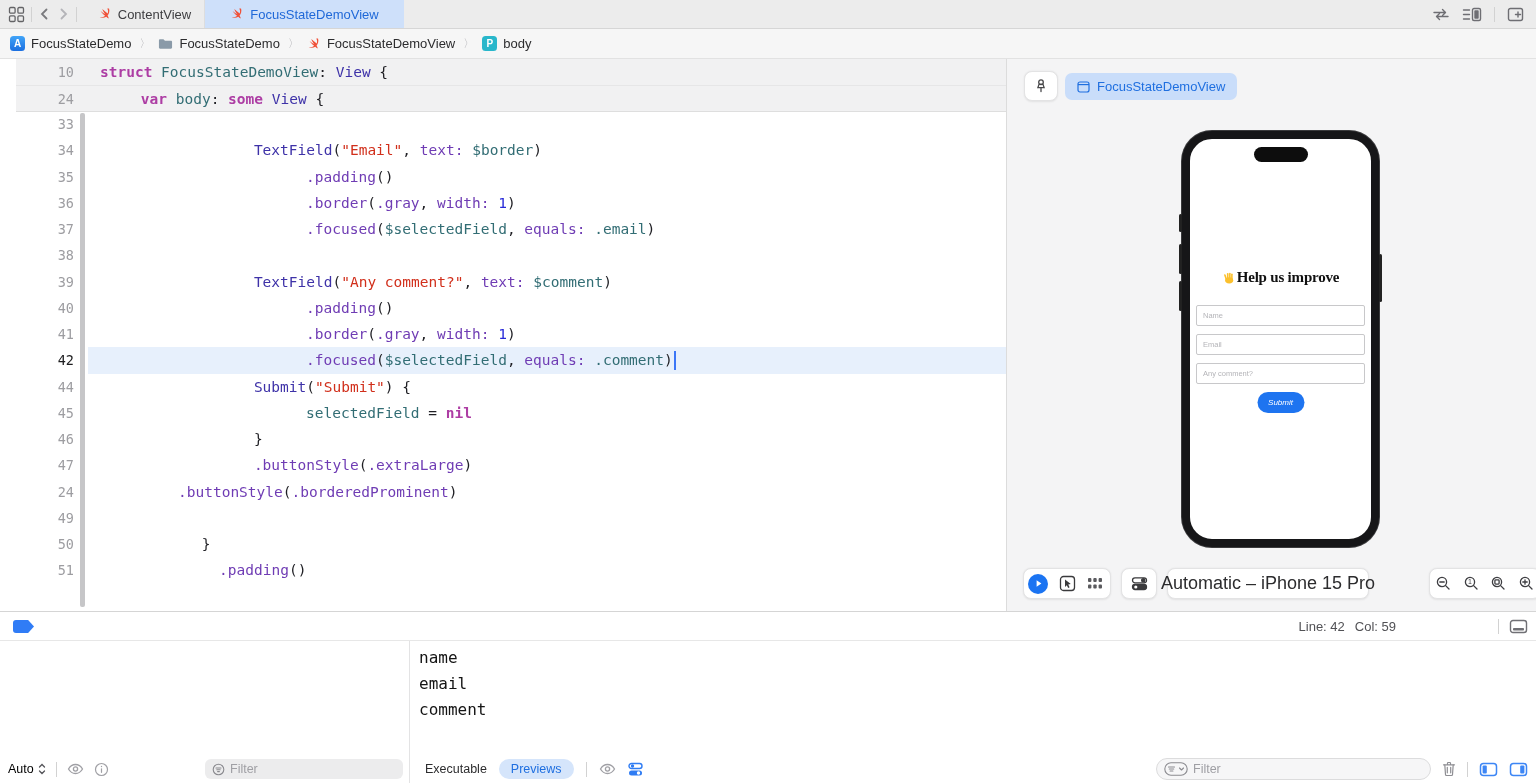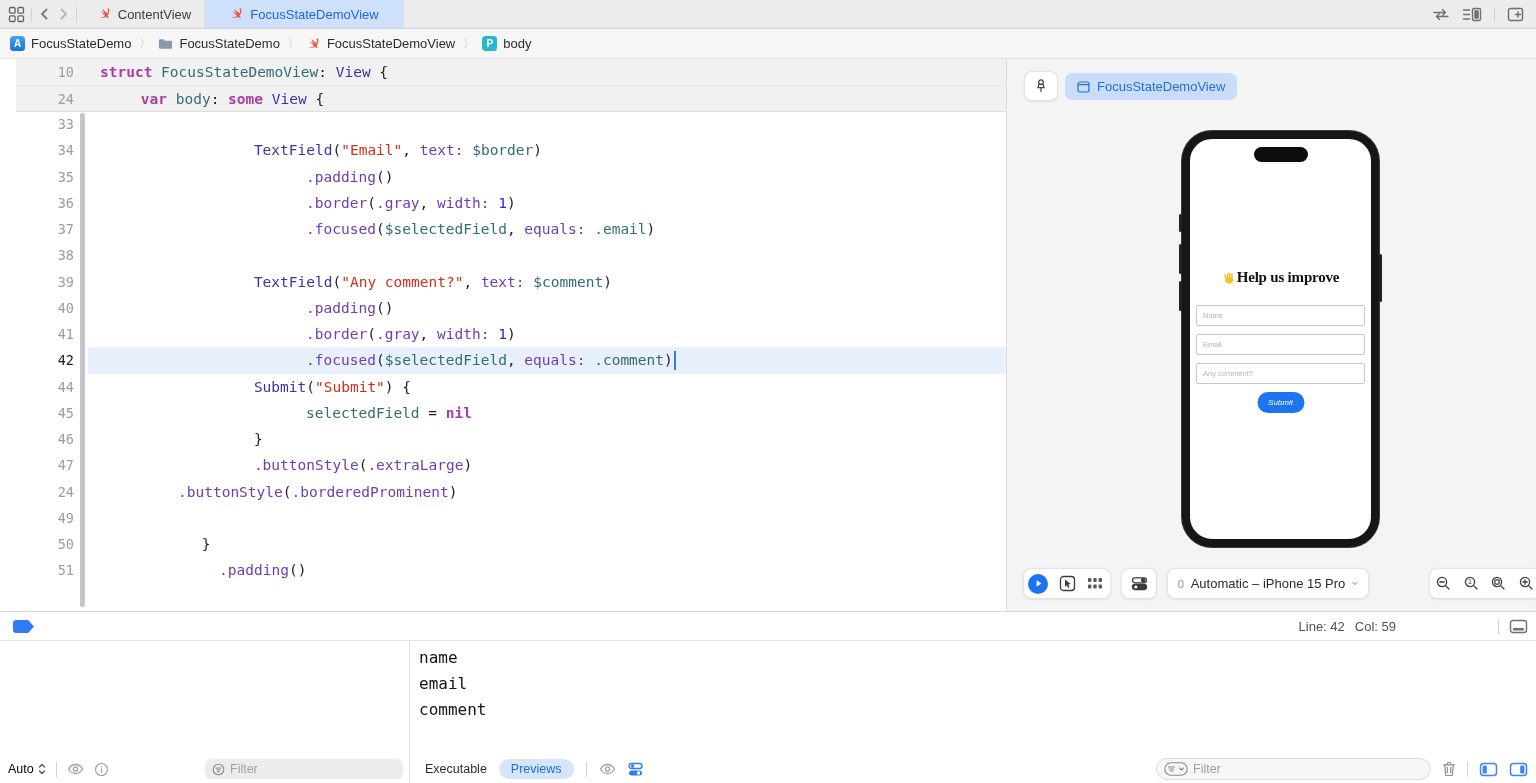--- a/index.html
+++ b/index.html
@@ -82,21 +82,21 @@
   #submit-btn { position:absolute; top:253px; left:50%; transform:translateX(-50%);
     width:47px; height:21px; background:#1e74f0; color:#fff; font-size:8px;
     border:none; border-radius:10.5px;font-style:italic; }
 
   
   .pv-group { position:absolute; top:509px; height:31px; }
   #grp-run   { left:16px;  width:88px;  display:flex; gap:0; }
   #grp-run > * , #grp-dev > * { flex:1; display:flex; align-items:center; justify-content:center; }
   #grp-dev   { left:114px; width:36px; display:flex; }
   #grp-sel   { left:160px; width:202px; display:flex; align-items:center; gap:7px;
-    padding:8px 10px; font-size:13px; color:#2c2c2e; }
+    padding:8px 10px; font-size:18px; color:#2c2c2e; }
   #grp-sel .lbl { flex:1; white-space:nowrap; }
   #grp-zoom  { left:422px; width:112px; display:flex; }
   #grp-zoom > * { flex:1; display:flex; align-items:center; justify-content:center; }
   .play-circ { width:20px; height:20px; border-radius:50%; background:#1b74f2;
     display:flex; align-items:center; justify-content:center; }
 
   
   #debugbar { position:absolute; left:0; top:611px; width:1536px; height:30px;
     background:#fff; border-top:1px solid #d5d5d5; border-bottom:1px solid #e7e7e7; }
   #bp-tag { position:absolute; left:13px; top:8px; width:21px; height:13px; background:#307cf6;

